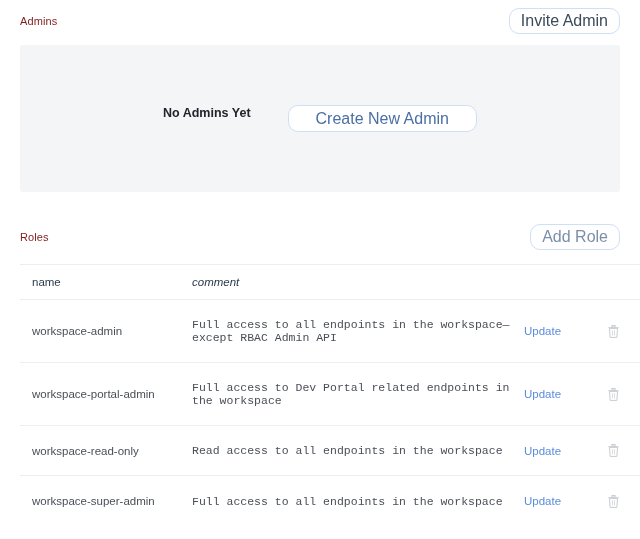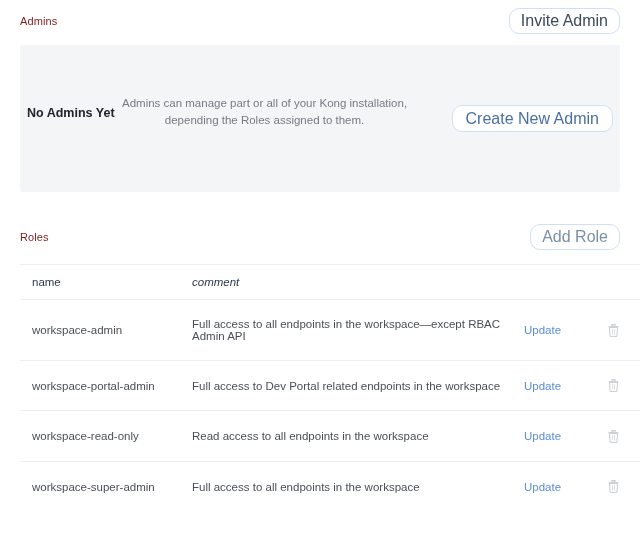--- a/index.html
+++ b/index.html
@@ -53,21 +53,21 @@
     height: 26px;
     cursor: pointer;
     white-space: nowrap;
     margin-left: 37px;
   }
   .btn-invite { height: 26px; }
   .btn-addrole { color: #7b8fa8; text-align: center; }
   .btn-create {
     height: 27px;
     color: #4a6fa5;
-    padding: 0 13px;
+    padding: 0 27px;
   }
 
   
   .empty-card {
     box-sizing: border-box;
     width: 600px;
     height: 147px;
     background: #f4f5f6;
     border-radius: 3px;
     display: flex;
@@ -120,21 +120,21 @@
   }
   .table tr:last-child td {
     border-bottom: none;
   }
   .col-name { width: 148px; margin-top: 46px; }
   .col-comment { width: 332px; font-style: italic; }
   .col-update { width: 72px; }
   .col-delete { width: 48px; }
 
   .cell-name { color: #4a4f57; }
-  .cell-comment { color: #4a4f57; }
+  .cell-comment { color: #4a4f57; font-family: Liberation Mono, monospace; }
 
   .update-link {
     color: #5b8ddb;
     font-size: 11.5px;
     text-decoration: none;
     cursor: pointer;
   }
   td.cell-update { padding-left: 0; }
   td.cell-delete { padding-left: 0; text-align: left; }
 
@@ -152,21 +152,20 @@
 
 <div class="page">
 
   <div class="section-head">
     <div class="section-title">Admins</div>
     <button class="btn-outline btn-invite">Invite Admin</button>
   </div>
 
   <div class="empty-card">
     <div class="empty-title">No Admins Yet</div>
-    <div class="empty-desc">Admins can manage part or all of your Kong installation, depending the Roles assigned to them.</div>
     <button class="btn-outline btn-create">Create New Admin</button>
   </div>
 
   <div class="section-head roles-head">
     <div class="section-title">Roles</div>
     <button class="btn-outline btn-addrole">Add Role</button>
   </div>
 
   <table class="table">
     <thead>

